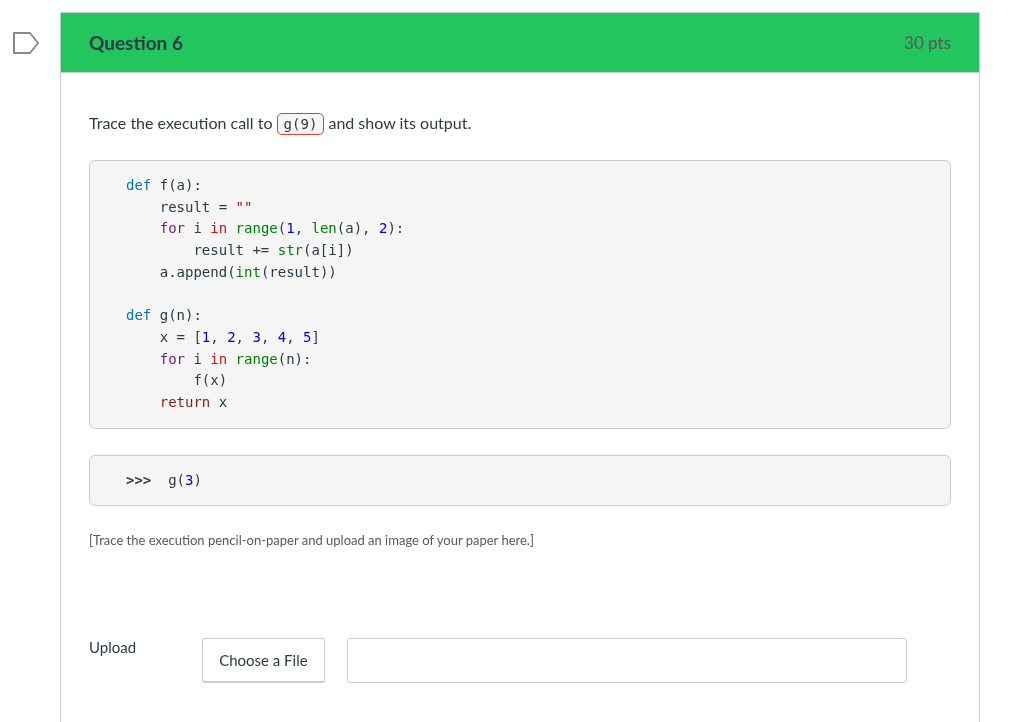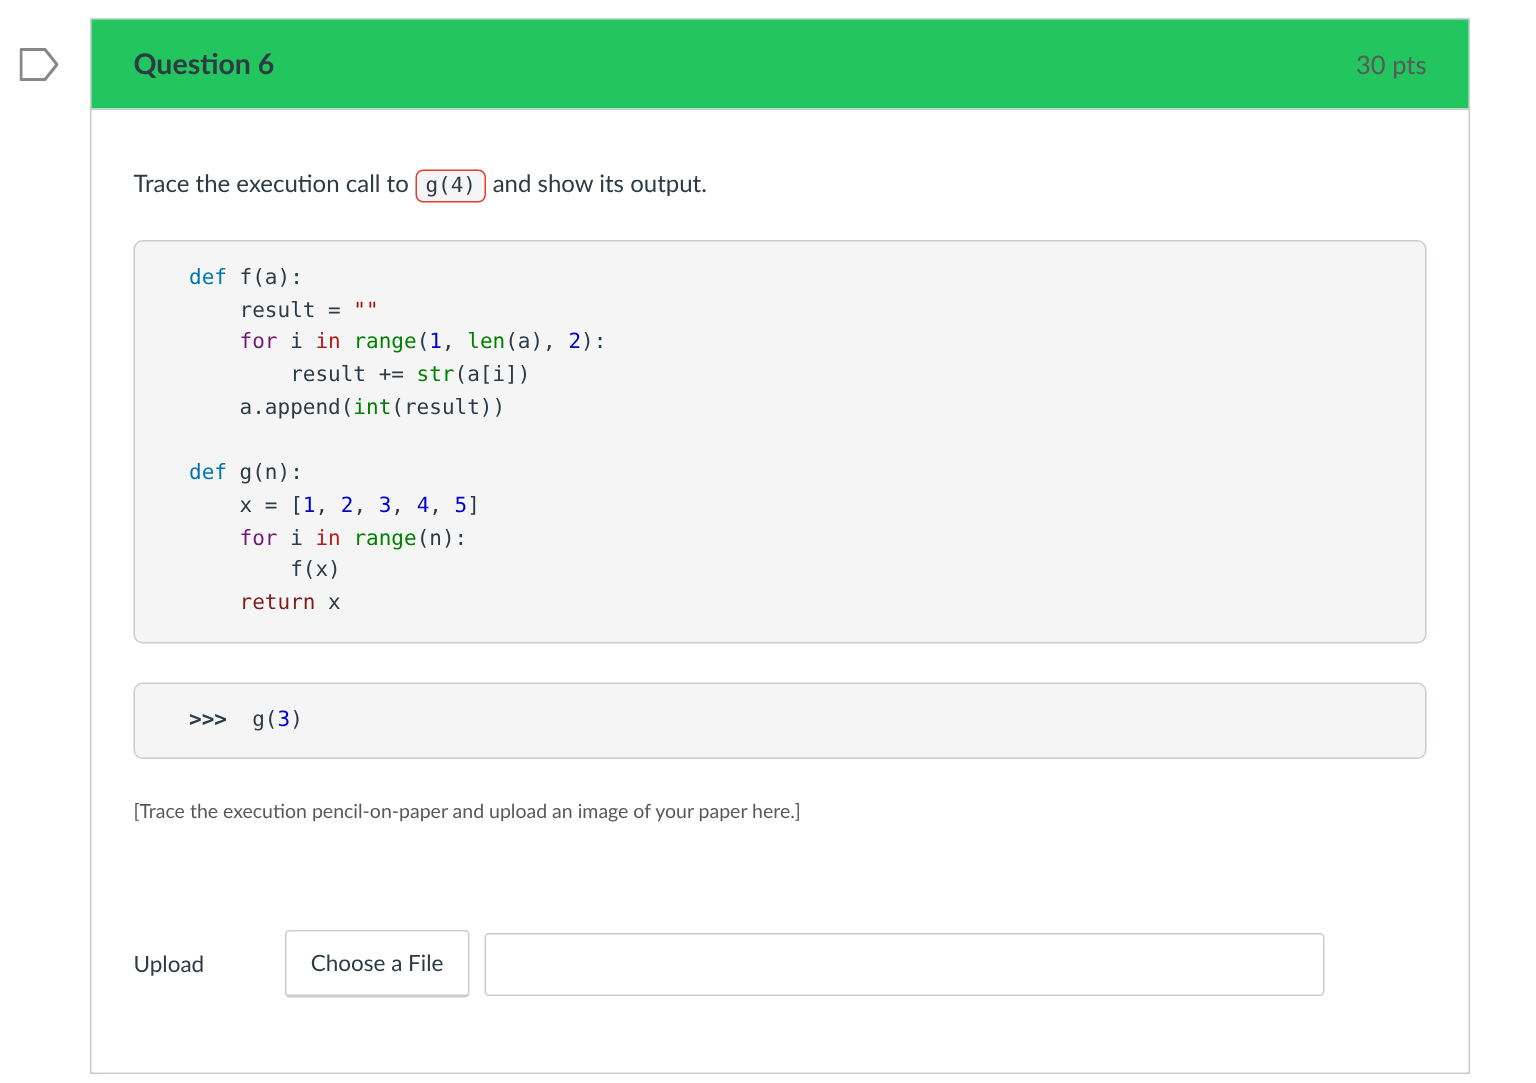--- a/index.html
+++ b/index.html
@@ -81,26 +81,25 @@
   .kw-in  { color: #b91c1c; }
   .kw-ret { color: #7f1d1d; }
   .fn-call { color: #008000; }
   .num { color: #0000cd; }
   .str { color: #a31515; }
   .prompt-repl { color: #2d3b45; font-weight: 700; }
   .instruction-note {
     font-size: 13px;
     color: #595959;
     margin-top: 4px;
-    margin-bottom: 72px;
+    margin-bottom: 90px;
   }
   .upload-row {
     display: flex;
-    align-items: center;
-    gap: 10px;
+    gap: 22px;
   }
   .upload-label {
     font-size: 15px;
     color: #2d3b45;
   }
   .choose-file-btn {
     border: 1px solid #c7cdd1;
     border-bottom-width: 2px;
     background: #fff;
     padding: 12px 16px;
@@ -132,21 +131,21 @@
 </div>
 
 <div class="question-card">
   <div class="question-header">
     <div class="question-title">Question 6</div>
     <div class="question-points">30 pts</div>
   </div>
   <div class="question-body">
 
     <div class="prompt">
-      <span>Trace the execution call to </span><span class="inline-code">g(4)</span><span> and show its output.</span>
+      <span>Trace the execution call to </span><span class="inline-code">g(9)</span><span> and show its output.</span>
     </div>
 
     <div class="code-block" id="code-block-main"><span class="kw-def">def</span> f(a):
     result = <span class="str">""</span>
     <span class="kw-for">for</span> i <span class="kw-in">in</span> <span class="fn-call">range</span>(<span class="num">1</span>, <span class="fn-call">len</span>(a), <span class="num">2</span>):
         result += <span class="fn-call">str</span>(a[i])
     a.append(<span class="fn-call">int</span>(result))
 
 <span class="kw-def">def</span> g(n):
     x = [<span class="num">1</span>, <span class="num">2</span>, <span class="num">3</span>, <span class="num">4</span>, <span class="num">5</span>]

